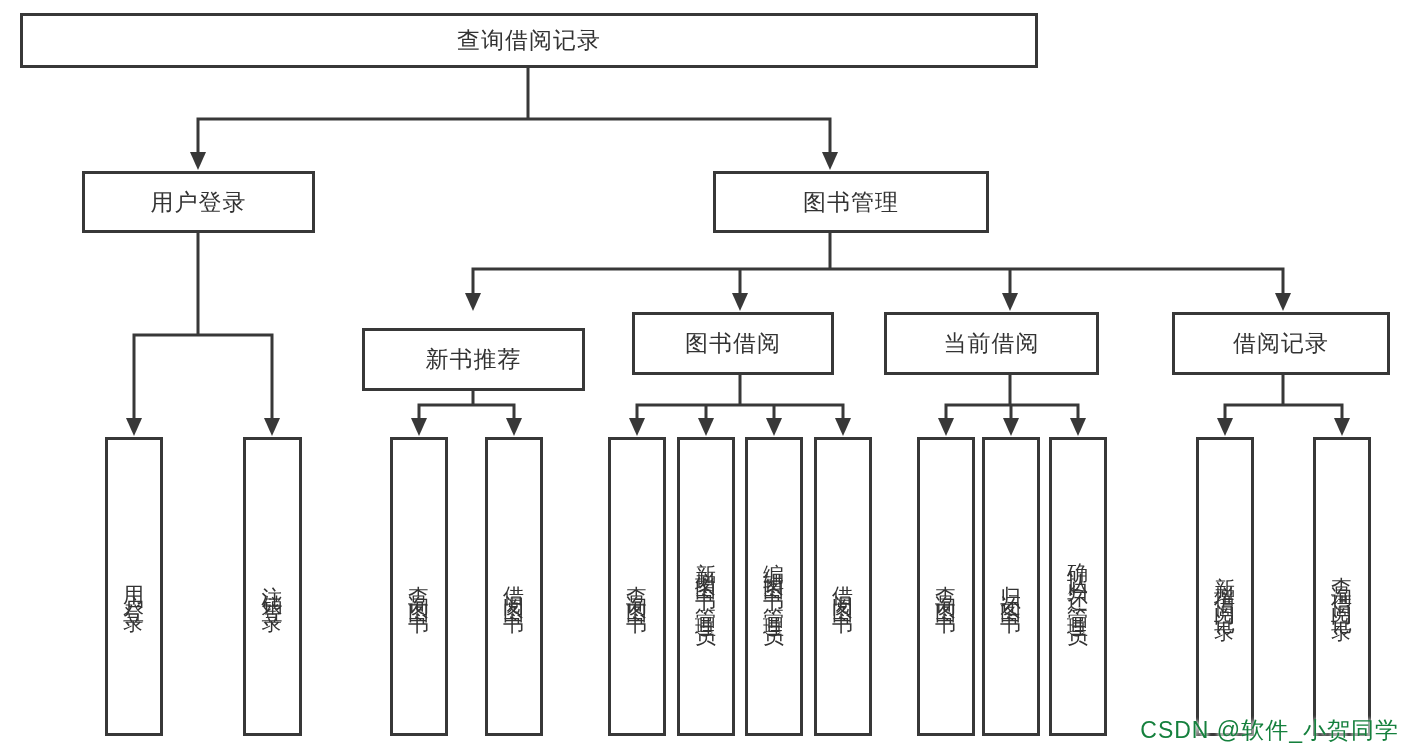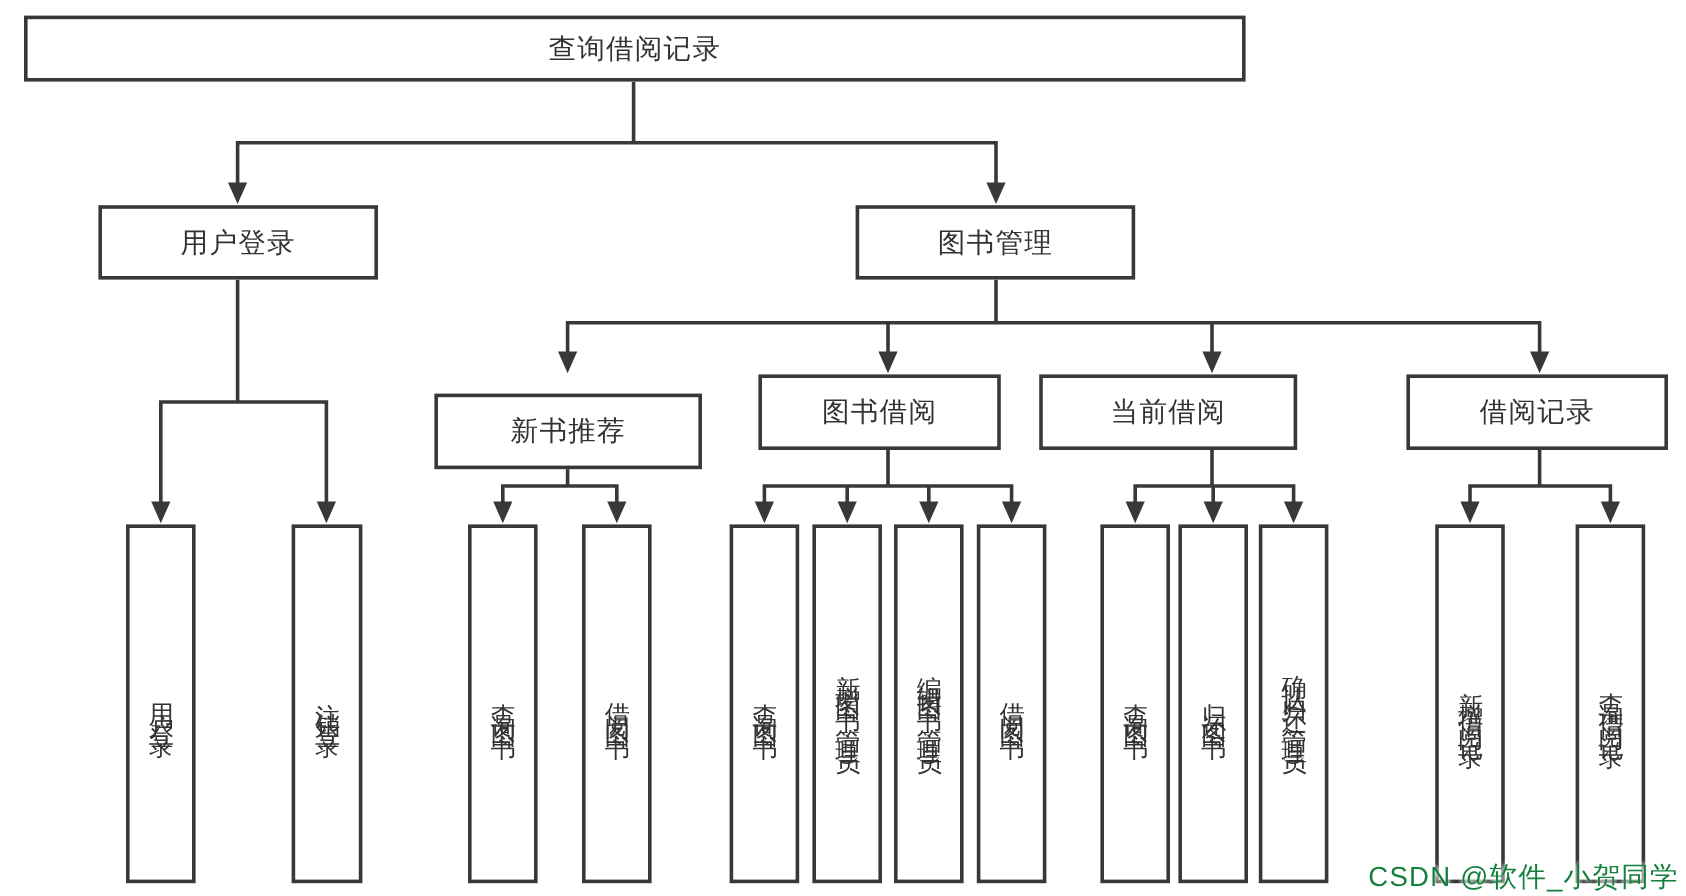--- a/index.html
+++ b/index.html
@@ -75,25 +75,25 @@
     <g>
       <path d="M1283 375 V406.5 M1223.5 405 H1343.5 M1225 405 V420 M1342 405 V420" stroke="#383838" stroke-width="3" fill="none"></path>
       <polygon points="1217,418 1233,418 1225,436" fill="#383838"></polygon>
       <polygon points="1334,418 1350,418 1342,436" fill="#383838"></polygon>
     </g>
   </svg>
 
   <div class="node lv0" style="left:20px;top:13px;width:1018px;height:55px;">查询借阅记录</div>
 
   <div class="node" style="left:82px;top:171px;width:233px;height:62px;">用户登录</div>
-  <div class="node" style="left:713px;top:171px;width:233px;height:62px;">图书管理</div>
+  <div class="node" style="left:713px;top:171px;width:276px;height:62px;">图书管理</div>
 
   <div class="node" style="left:362px;top:328px;width:223px;height:63px;">新书推荐</div>
   <div class="node" style="left:632px;top:312px;width:202px;height:63px;">图书借阅</div>
-  <div class="node" style="left:866px;top:312px;width:215px;height:63px;">当前借阅</div>
+  <div class="node" style="left:884px;top:312px;width:215px;height:63px;">当前借阅</div>
   <div class="node" style="left:1172px;top:312px;width:218px;height:63px;">借阅记录</div>
 
   <div class="node v" style="left:105px;top:437px;width:58px;height:299px;">
     <span class="vtext">用户登录</span>
   </div>
   <div class="node v" style="left:243px;top:437px;width:59px;height:299px;">
     <span class="vtext">注销登录</span>
   </div>
 
   <div class="node v" style="left:390px;top:437px;width:58px;height:299px;">

